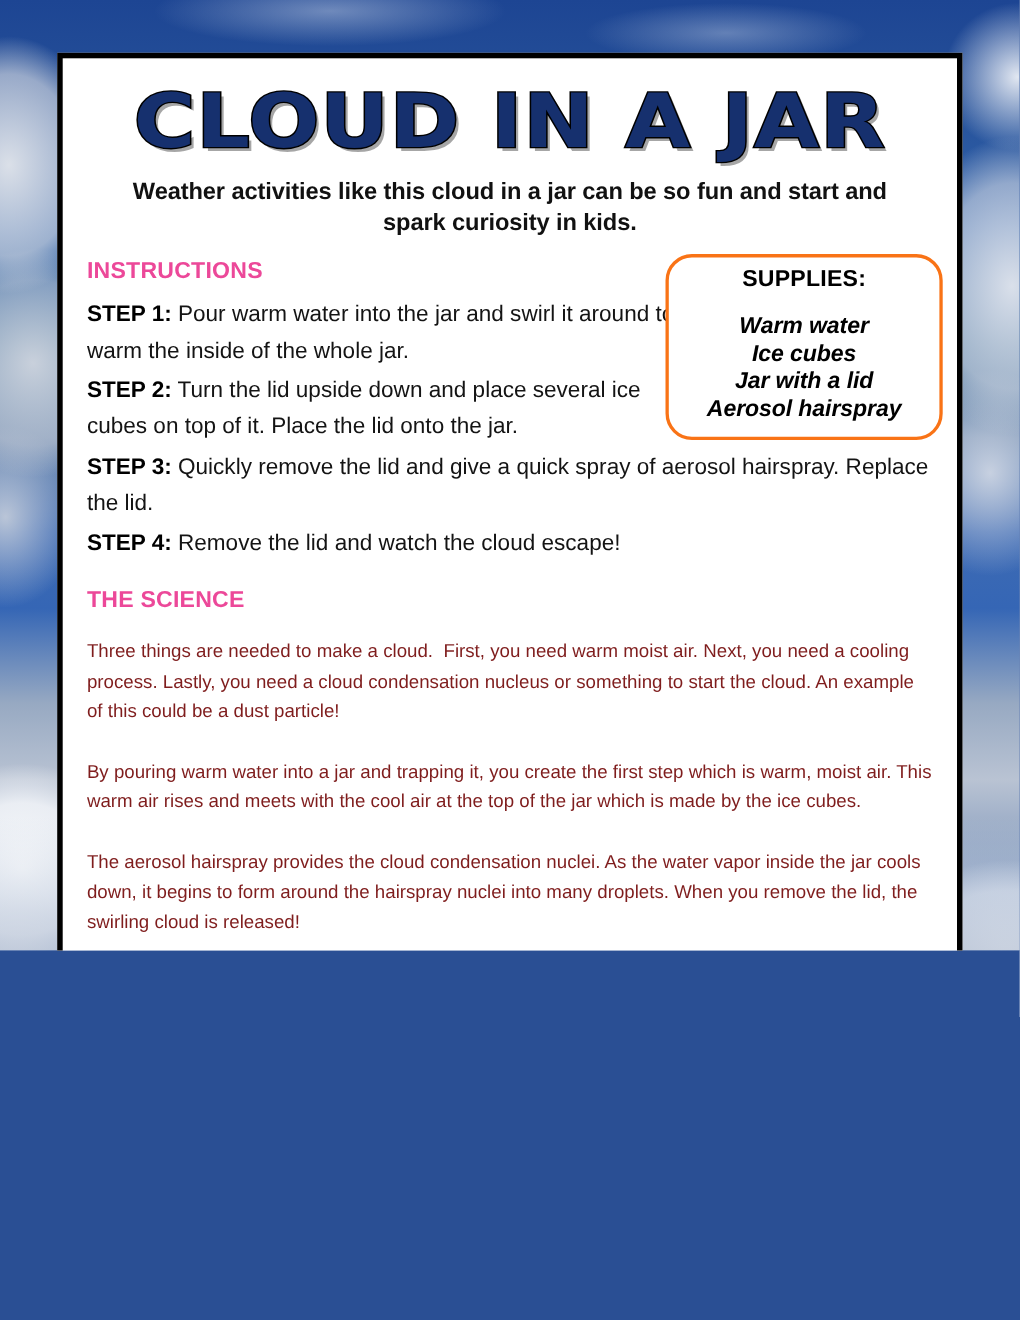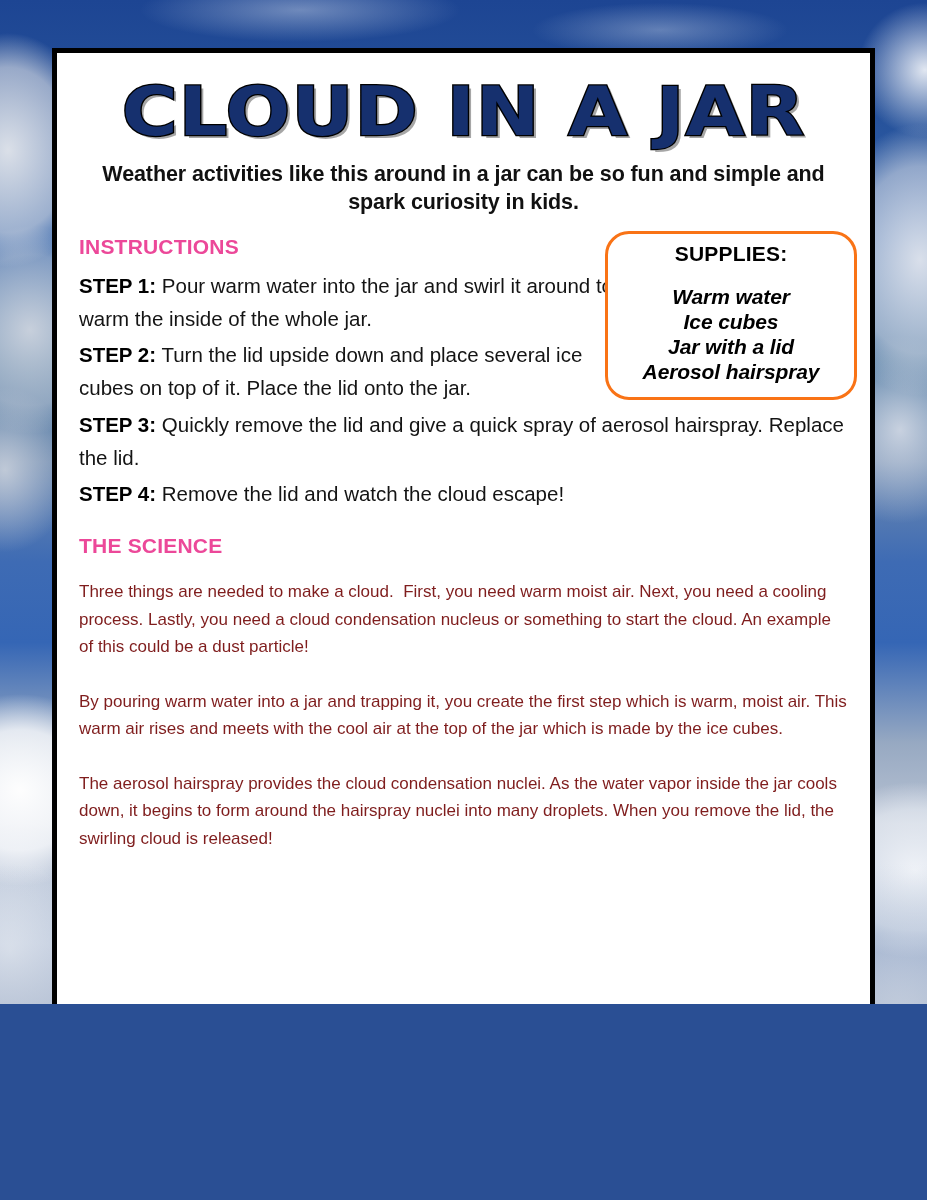--- a/index.html
+++ b/index.html
@@ -11,21 +11,21 @@
     height: 1200px;
     overflow: hidden;
     font-family: "Liberation Sans", sans-serif;
     background: #2a4f94;
   }
 
   
   #poster {
     position: relative;
     width: 927px;
-    height: 1004px;
+    height: 864px;
     overflow: hidden;
   }
 
   .sky {
     position: absolute;
     inset: 0;
     background:
       
       linear-gradient(to bottom,
         rgba(255,255,255,0) 86%,
@@ -227,21 +227,21 @@
 
 <div id="poster">
 
   <div class="sky"></div>
 
   <div class="card">
     <div class="card-inner">
 
       <h1 class="title">CLOUD IN A JAR</h1>
 
-      <p class="subtitle">Weather activities like this around in a jar can be so fun and simple and spark curiosity in kids.</p>
+      <p class="subtitle">Weather activities like this cloud in a jar can be so fun and start and spark curiosity in kids.</p>
 
       <div class="content">
 
         <div class="supplies">
           <div class="supplies-title">SUPPLIES:</div>
           <ul class="supplies-list">
             <li>Warm water</li>
             <li>Ice cubes</li>
             <li>Jar with a lid</li>
             <li>Aerosol hairspray</li>

